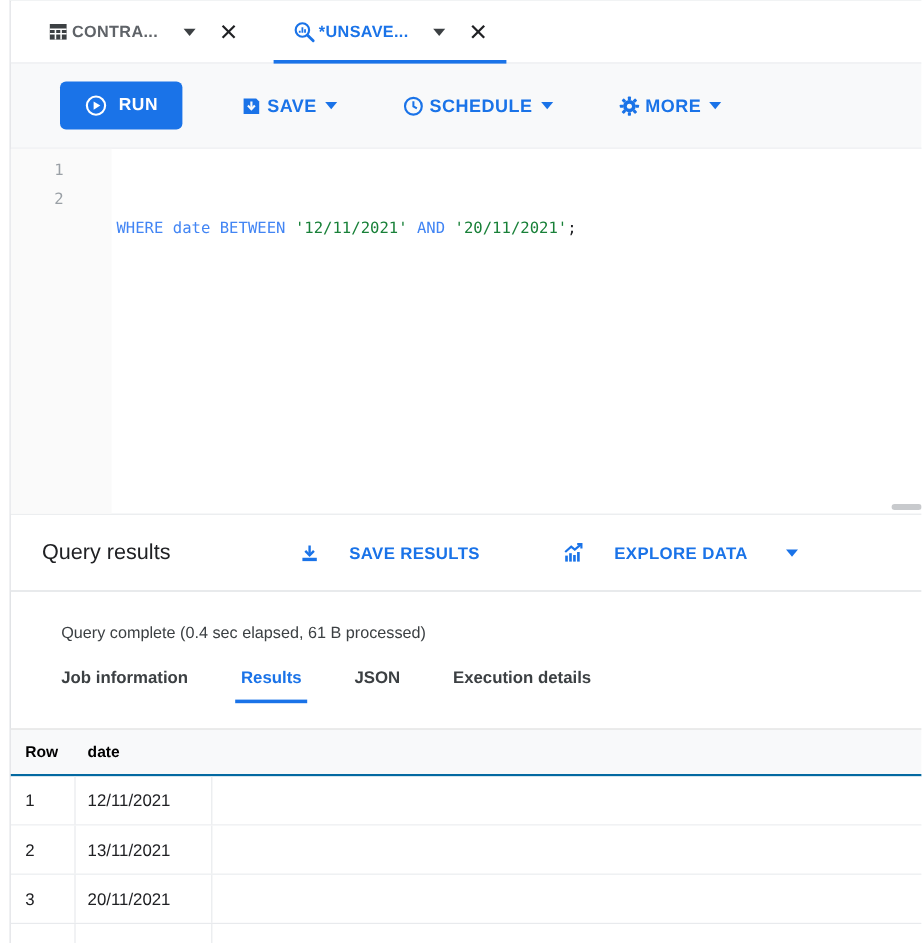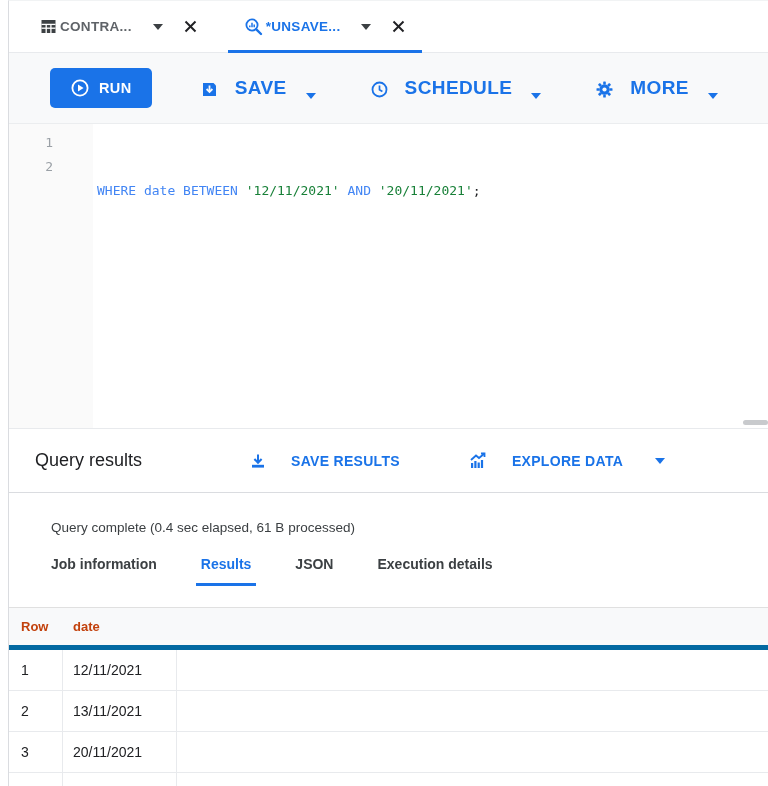--- a/index.html
+++ b/index.html
@@ -18,22 +18,22 @@
   .etab .tab-caret{color:#3c4043;display:flex;align-items:center;margin-right:20px;}
   .etab .tab-close{display:flex;align-items:center;color:#202124;}
   .etab.active::after{content:"";position:absolute;left:0;right:0;bottom:-1px;height:3px;background:#1a73e8;}
 
   
   .toolbar{height:70px;background:#f8f9fa;border-bottom:1px solid #ebedef;
            display:flex;align-items:center;padding-left:41px;gap:42px;}
   .run-btn{background:#1a73e8;color:#fff;height:40px;padding:0 20px;border:none;border-radius:5px;
            display:flex;align-items:center;gap:9px;font-family:inherit;
            font-size:14.5px;font-weight:bold;letter-spacing:.4px;cursor:pointer;}
-  .tbtn{display:flex;align-items:flex-end;gap:16px;color:#1a73e8;background:none;border:none;
-        font-family:inherit;font-size:19px;font-weight:bold;letter-spacing:.4px;cursor:pointer;}
+  .tbtn{display:flex;align-items:center;gap:4px;color:#1a73e8;background:none;border:none;
+        font-family:inherit;font-size:15px;font-weight:bold;letter-spacing:.4px;cursor:pointer;}
   .caret{display:inline-block;width:0;height:0;border-left:5px solid transparent;
          border-right:5px solid transparent;border-top:6px solid currentColor;margin-left:3px;}
 
   
   .editor{position:relative;height:304px;border-bottom:1px solid #e8eaed;display:flex;background:#fff;}
   .gutter{width:84px;background:#fafafa;box-sizing:border-box;padding:7px 40px 0 0;text-align:right;
           font-family:"DejaVu Sans Mono",monospace;font-size:13px;line-height:24px;color:#9aa0a6;}
   .codearea{flex:1;padding:7px 0 0 4px;font-family:"DejaVu Sans Mono",monospace;
             font-size:13px;line-height:24px;white-space:pre;}
   .tk-kw{color:#4285f4;}
@@ -50,22 +50,22 @@
   .rh-save{margin-left:101px;}
   .rh-explore{margin-left:56px;}
 
   
   .status{margin:27px 0 0 42px;font-size:13.5px;color:#3c4043;}
   .rtabs{display:flex;gap:44px;margin:21px 0 0 42px;}
   .rtab{font-size:14px;font-weight:bold;color:#3c4043;padding-bottom:11px;cursor:pointer;}
   .rtab.active{color:#1a73e8;border-bottom:3px solid #1a73e8;padding-left:5px;padding-right:5px;margin:0 -5px;}
 
   .table-header{margin-top:21px;height:37px;background:#f8f9fa;border-top:1px solid #e0e0e0;
-                border-bottom:5px solid #0369a1;display:flex;align-items:center;
-                font-size:13px;font-weight:bold;color:#c2410c;}
+                border-bottom:2px solid #0369a1;display:flex;align-items:center;
+                font-size:13px;font-weight:bold;color:#000000;}
   .th-row{width:54px;padding-left:12px;box-sizing:border-box;}
   .th-date{width:114px;padding-left:10px;box-sizing:border-box;}
   .trow{height:40px;display:flex;align-items:stretch;border-bottom:1px solid #e8eaed;
         font-size:14px;color:#202124;background:#fff;}
   .cell{display:flex;align-items:center;box-sizing:border-box;border-right:1px solid #e8eaed;}
   .cell-row{width:54px;padding-left:12px;}
   .cell-date{width:114px;padding-left:10px;}
   .trow.partial{height:21px;border-bottom:none;}
   svg{display:block;}
 </style>

